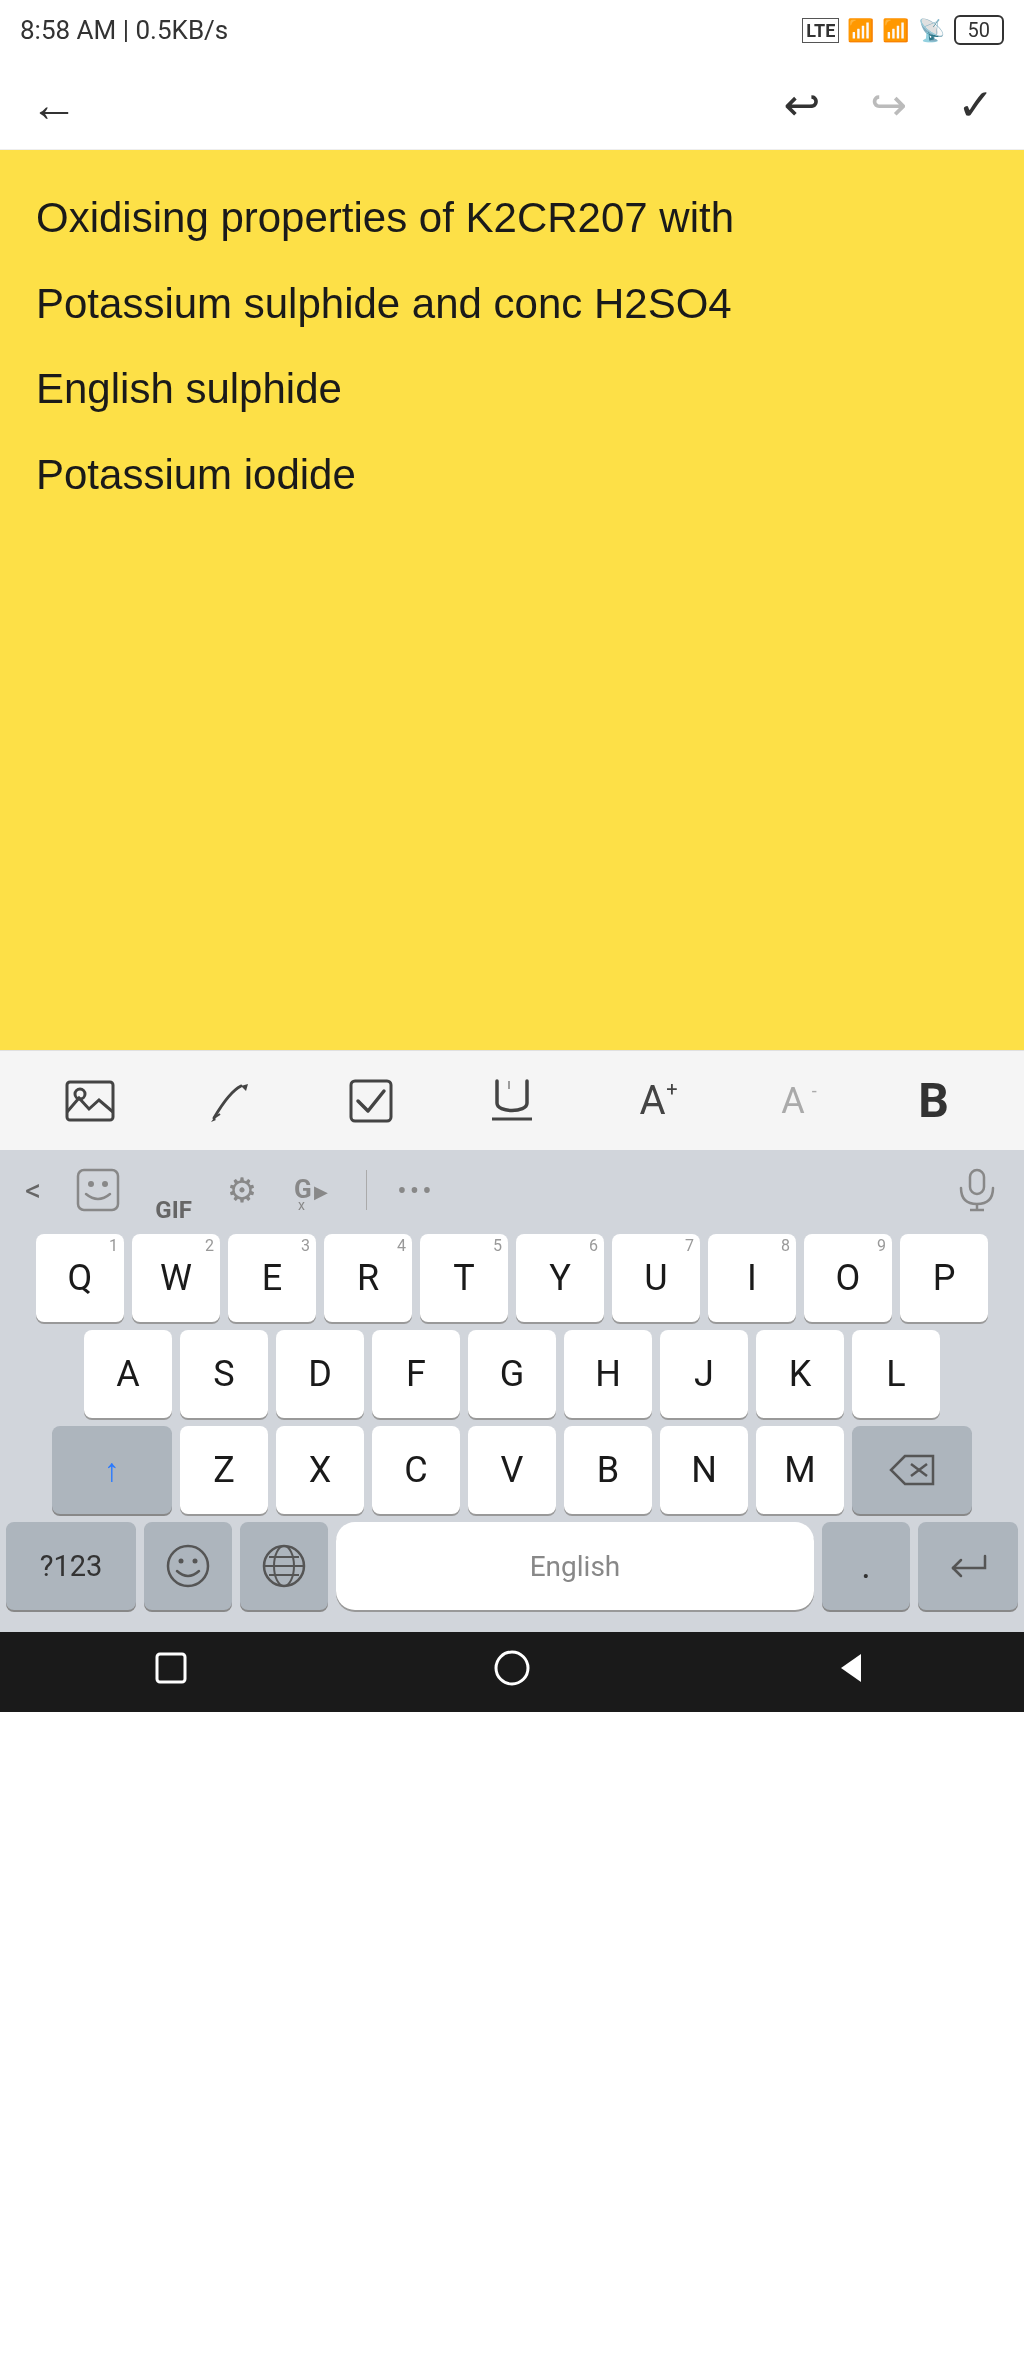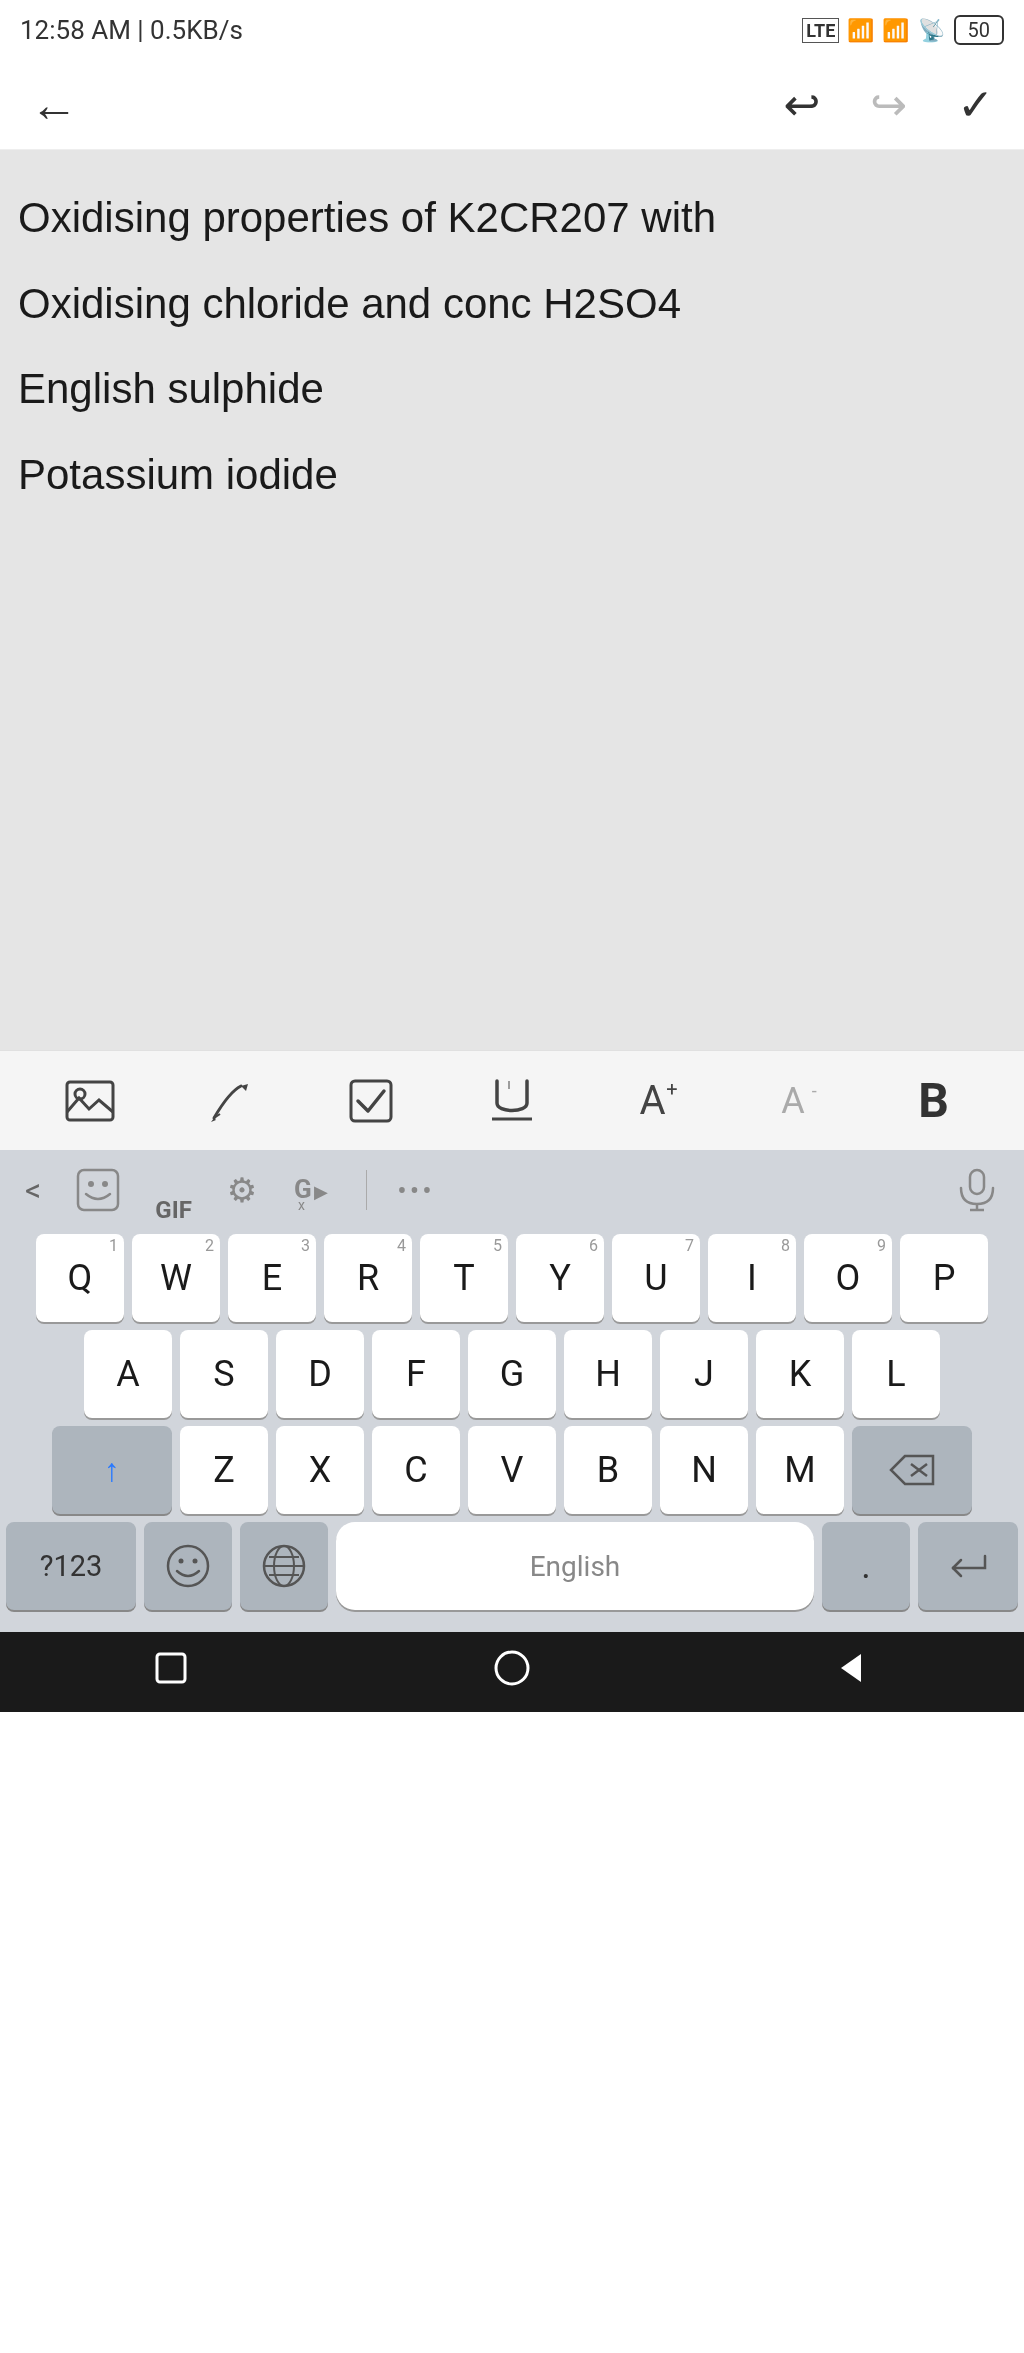--- a/index.html
+++ b/index.html
@@ -74,22 +74,22 @@
 
     .nav-icon-disabled {
       font-size: 42px;
       color: #bbbbbb;
       cursor: pointer;
     }
 
     
     .document-area {
       width: 100%;
-      padding: 30px 18px;
-      background: #e5e5e5;
+      padding: 30px 36px;
+      background: #fde047;
       min-height: 900px;
     }
 
     .document-line {
       font-size: 42px;
       color: #1a1a1a;
       line-height: 1.8;
       margin-bottom: 10px;
       font-family: sans-serif;
     }
@@ -295,21 +295,21 @@
     .bottom-nav-icon {
       color: #ffffff;
       font-size: 36px;
       cursor: pointer;
     }
   </style>
 </head>
 <body>
 
 <div class="status-bar">
-  <span class="status-bar-left">12:58 AM | 0.5KB/s</span>
+  <span class="status-bar-left">8:58 AM | 0.5KB/s</span>
   <div class="status-bar-right">
     <span style="font-size:22px;font-weight:bold;border:1px solid #555;padding:1px 3px;font-size:18px;">LTE</span>
     <span>📶</span>
     <span>📶</span>
     <span>📡</span>
     <span style="border:2px solid #333;border-radius:6px;padding:1px 12px;font-size:20px;">50</span>
   </div>
 </div>
 
 <div class="nav-bar">
@@ -318,21 +318,21 @@
   </div>
   <div class="nav-right">
     <span class="nav-icon" style="font-size:44px;">↩</span>
     <span class="nav-icon-disabled" style="font-size:44px;">↪</span>
     <span class="nav-icon" style="font-size:44px;">✓</span>
   </div>
 </div>
 
 <div class="document-area">
   <div class="document-line">Oxidising properties of K2CR207 with</div>
-  <div class="document-line">Oxidising chloride and conc H2SO4</div>
+  <div class="document-line">Potassium sulphide and conc H2SO4</div>
   <div class="document-line">English sulphide</div>
   <div class="document-line">Potassium iodide</div>
 </div>
 
 <div class="formatting-toolbar">
   <div class="toolbar-item">
     <svg width="50" height="50" viewBox="0 0 50 50" fill="none">
       <rect x="2" y="6" width="46" height="38" rx="3" stroke="#444" stroke-width="3" fill="none"></rect>
       <circle cx="15" cy="18" r="5" stroke="#444" stroke-width="3" fill="none"></circle>
       <path d="M2 36 L14 22 L24 33 L34 24 L48 36" stroke="#444" stroke-width="3" fill="none"></path>

